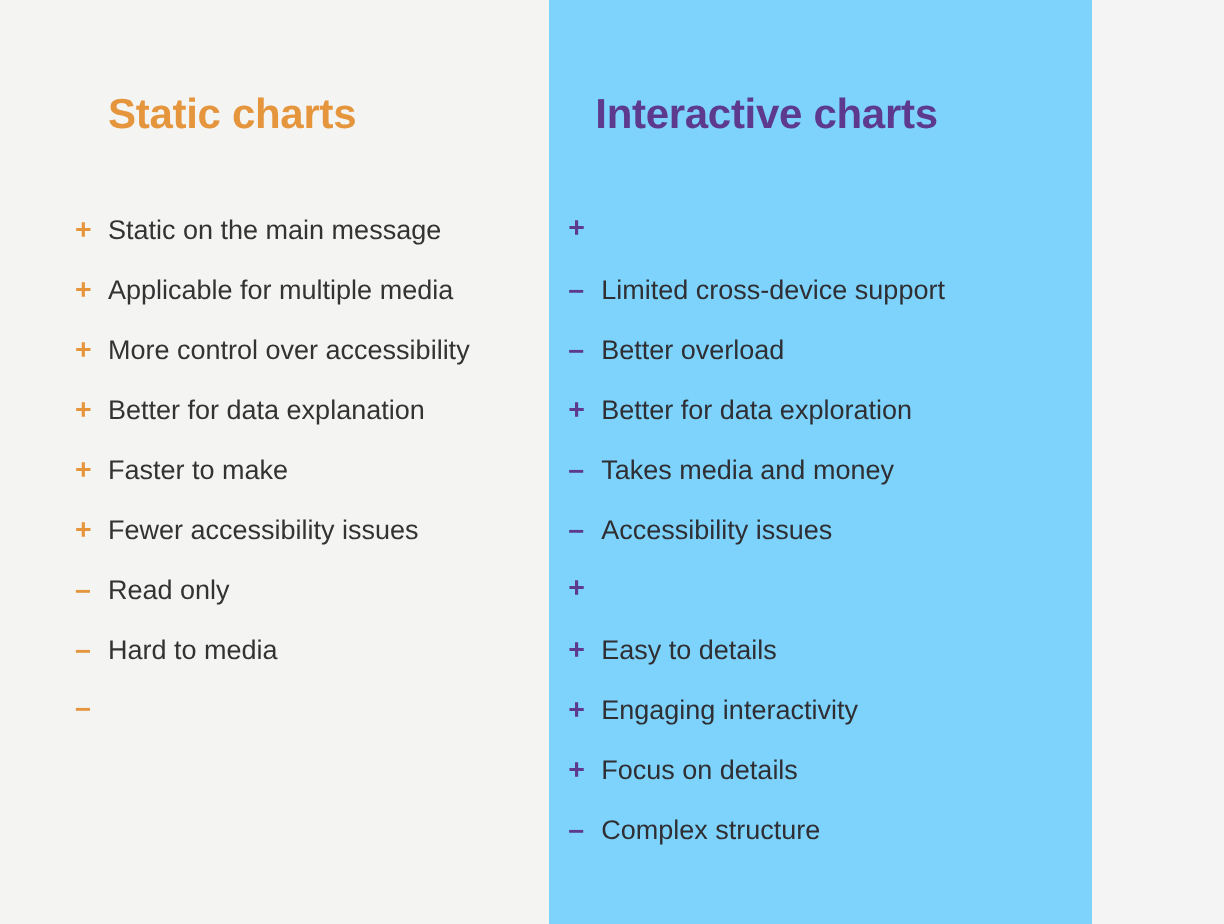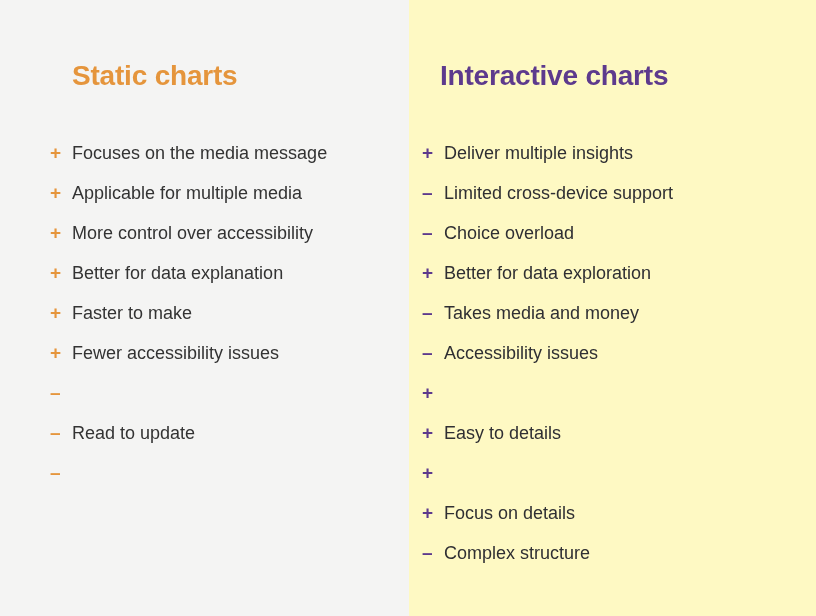--- a/index.html
+++ b/index.html
@@ -8,37 +8,37 @@
   }
   body {
     width: 816px;
     height: 616px;
     font-family: "Liberation Sans", sans-serif;
     overflow: hidden;
     background: #f4f4f4;
   }
   .comparison {
     display: flex;
-    width: 816px;
+    width: 728px;
     height: 616px;
   }
   .panel {
     box-sizing: border-box;
     height: 616px;
     position: relative;
   }
   .panel-static {
     width: 409px;
     background: #f4f4f3;
     padding-left: 50px;
     padding-top: 0;
   }
   .panel-interactive {
     width: 407px;
-    background: #fef9c3;
+    background: #7dd3fc;
     padding-left: 34px;
     padding-top: 0;
   }
   .panel-heading {
     margin: 0;
     font-size: 28px;
     font-weight: bold;
     letter-spacing: -0.2px;
     line-height: 1;
     position: absolute;
@@ -91,21 +91,21 @@
 </head>
 <body>
 
 <div class="comparison">
 
   <section class="panel panel-static">
     <h2 class="panel-heading">Static charts</h2>
     <ul class="feature-list" id="list-static">
         <li class="feature-item">
           <span class="sign-icon">+</span>
-          <span class="feature-label">Focuses on the media message</span>
+          <span class="feature-label">Static on the main message</span>
         </li>
         <li class="feature-item">
           <span class="sign-icon">+</span>
           <span class="feature-label">Applicable for multiple media</span>
         </li>
         <li class="feature-item">
           <span class="sign-icon">+</span>
           <span class="feature-label">More control over accessibility</span>
         </li>
         <li class="feature-item">
@@ -115,45 +115,45 @@
         <li class="feature-item">
           <span class="sign-icon">+</span>
           <span class="feature-label">Faster to make</span>
         </li>
         <li class="feature-item">
           <span class="sign-icon">+</span>
           <span class="feature-label">Fewer accessibility issues</span>
         </li>
         <li class="feature-item">
           <span class="sign-icon">–</span>
+          <span class="feature-label">Read only</span>
         </li>
         <li class="feature-item">
           <span class="sign-icon">–</span>
-          <span class="feature-label">Read to update</span>
+          <span class="feature-label">Hard to media</span>
         </li>
         <li class="feature-item">
           <span class="sign-icon">–</span>
         </li>
       </ul>
   </section>
 
   <section class="panel panel-interactive">
     <h2 class="panel-heading">Interactive charts</h2>
     <ul class="feature-list" id="list-interactive">
         <li class="feature-item">
           <span class="sign-icon">+</span>
-          <span class="feature-label">Deliver multiple insights</span>
         </li>
         <li class="feature-item">
           <span class="sign-icon">–</span>
           <span class="feature-label">Limited cross-device support</span>
         </li>
         <li class="feature-item">
           <span class="sign-icon">–</span>
-          <span class="feature-label">Choice overload</span>
+          <span class="feature-label">Better overload</span>
         </li>
         <li class="feature-item">
           <span class="sign-icon">+</span>
           <span class="feature-label">Better for data exploration</span>
         </li>
         <li class="feature-item">
           <span class="sign-icon">–</span>
           <span class="feature-label">Takes media and money</span>
         </li>
         <li class="feature-item">
@@ -162,20 +162,21 @@
         </li>
         <li class="feature-item">
           <span class="sign-icon">+</span>
         </li>
         <li class="feature-item">
           <span class="sign-icon">+</span>
           <span class="feature-label">Easy to details</span>
         </li>
         <li class="feature-item">
           <span class="sign-icon">+</span>
+          <span class="feature-label">Engaging interactivity</span>
         </li>
         <li class="feature-item">
           <span class="sign-icon">+</span>
           <span class="feature-label">Focus on details</span>
         </li>
         <li class="feature-item">
           <span class="sign-icon">–</span>
           <span class="feature-label">Complex structure</span>
         </li>
       </ul>

